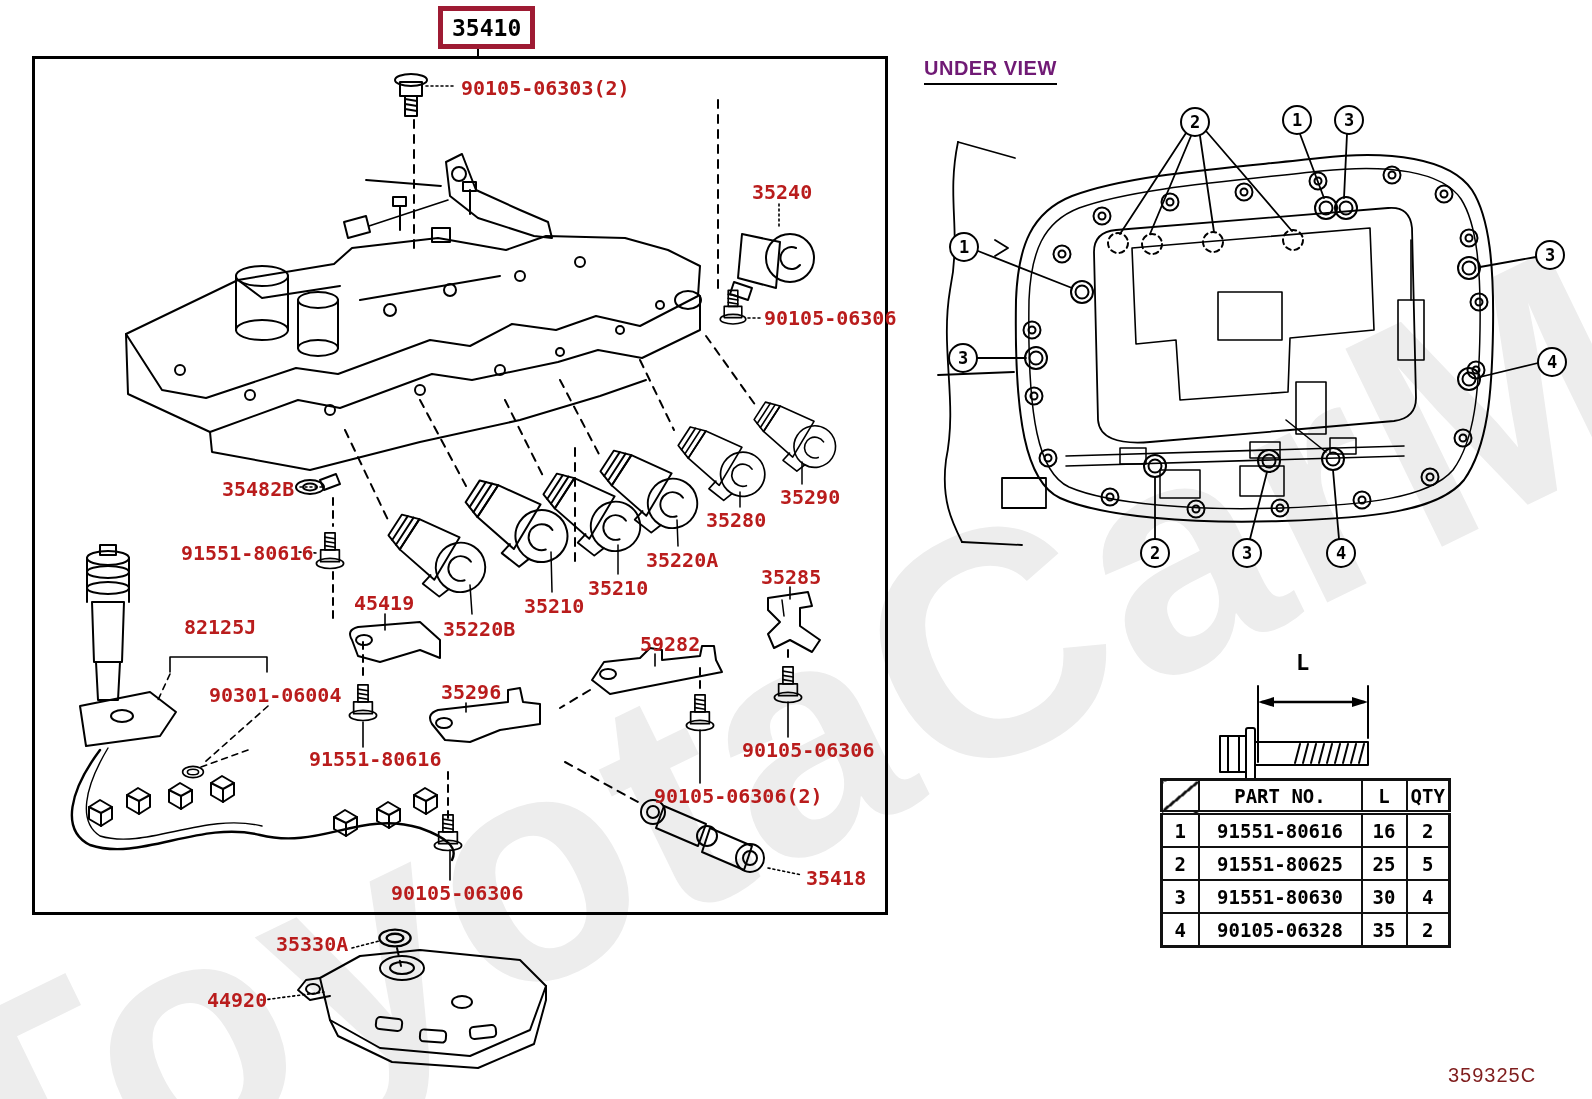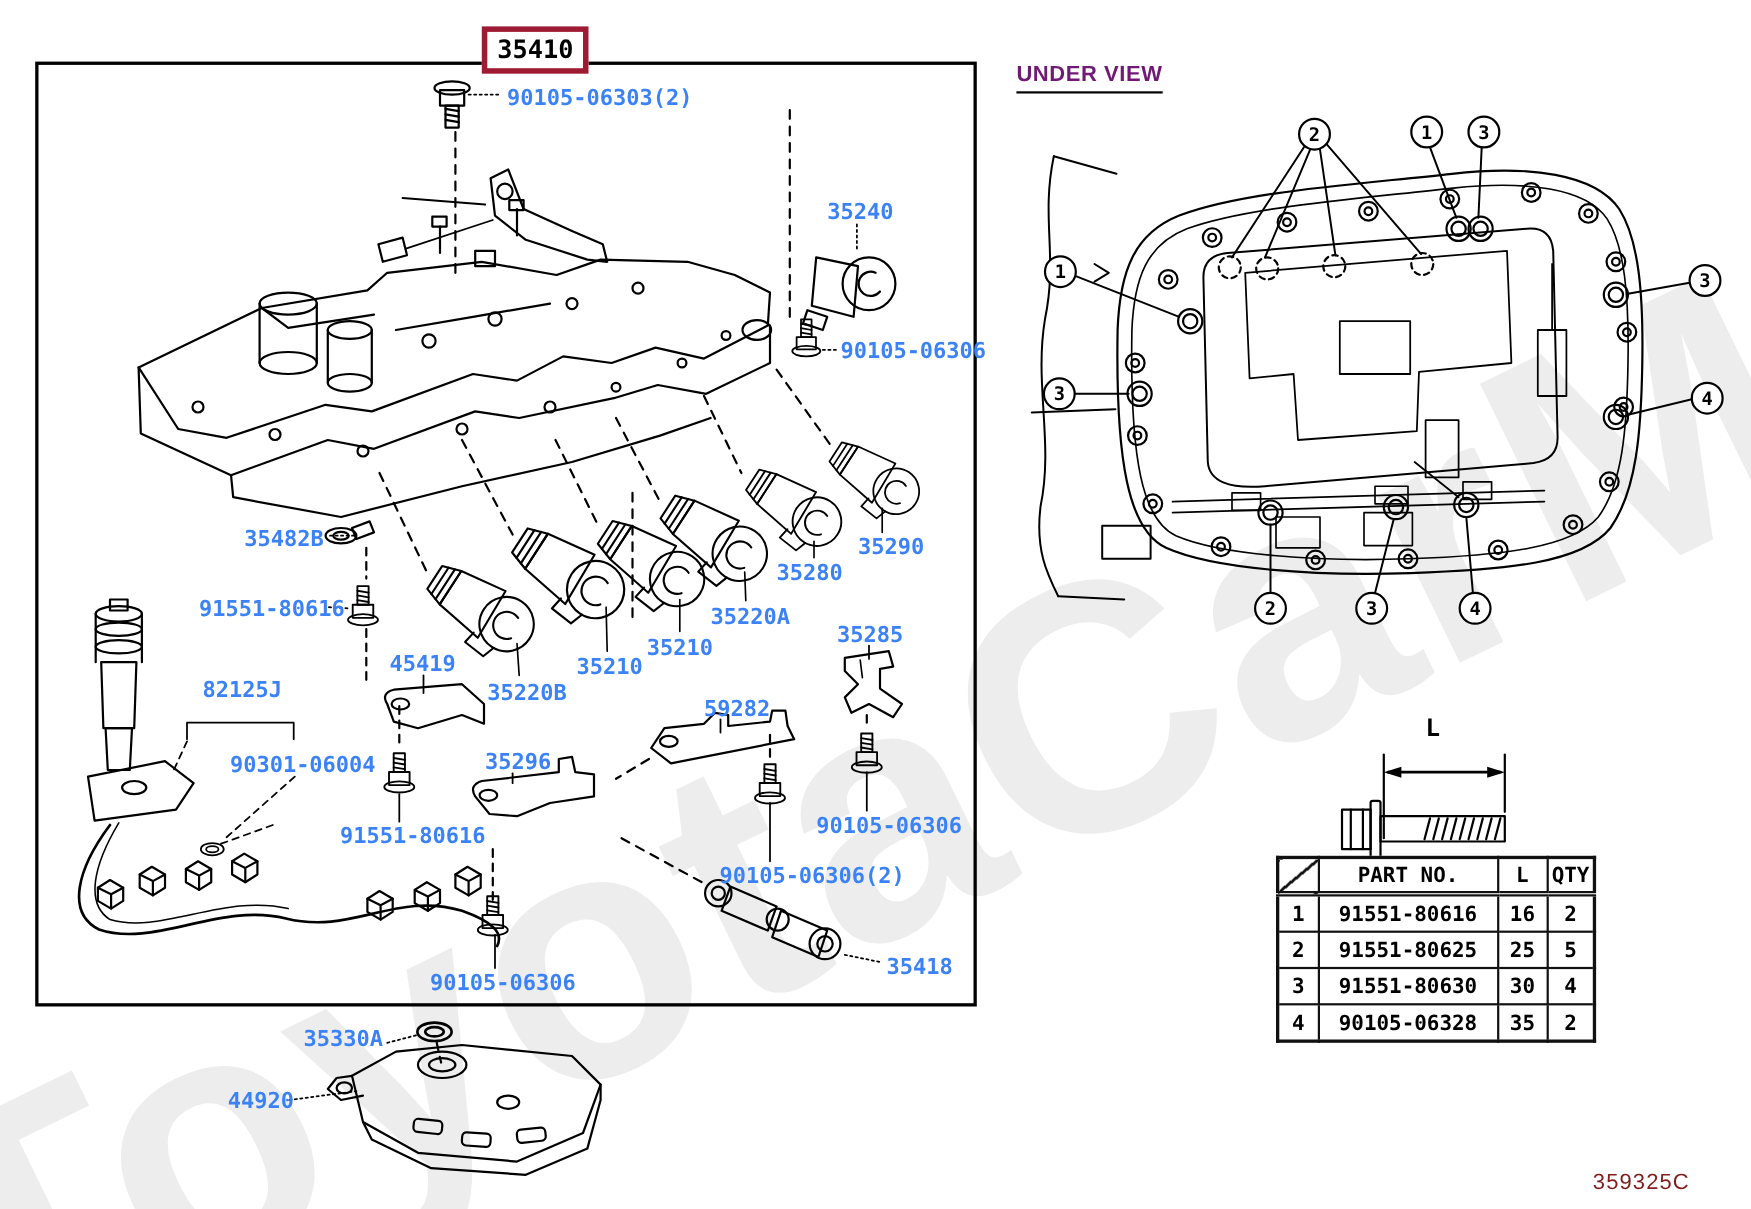--- a/index.html
+++ b/index.html
@@ -3,24 +3,24 @@
 <meta charset="utf-8">
 <style>
   html,body{margin:0;padding:0;background:#fff;}
   .canvas{position:relative;width:1592px;height:1099px;background:#fff;overflow:hidden;
           font-family:"DejaVu Sans Mono",monospace;}
   .watermark{position:absolute;left:-140px;top:990px;z-index:0;white-space:nowrap;
           font:700 320px "Liberation Sans",sans-serif;letter-spacing:4px;color:#ededed;
           transform:rotate(-26deg);transform-origin:0 0;}
   svg.art{position:absolute;left:0;top:0;z-index:1;}
   .mainbox{position:absolute;left:32px;top:56px;width:850px;height:853px;border:3px solid #000;z-index:1;}
-  .lbl{position:absolute;z-index:2;font:700 20px "DejaVu Sans Mono",monospace;color:#3b82f6;
+  .lbl{position:absolute;z-index:2;font:700 20px "DejaVu Sans Mono",monospace;color:#b91c1c;
        white-space:nowrap;line-height:1.05;}
   .refer{line-height:24px;}
-  .selbox{position:absolute;left:438px;top:24px;z-index:3;border:5px solid #9e1b33;background:#fff;
+  .selbox{position:absolute;left:438px;top:6px;z-index:3;border:5px solid #9e1b33;background:#fff;
           padding:4px 9px 3px;font:700 23px "DejaVu Sans Mono",monospace;color:#000;}
   .uv-title{position:absolute;left:924px;top:57px;z-index:2;
           font:700 20px "Liberation Sans",sans-serif;letter-spacing:.5px;color:#701a75;
           border-bottom:2.5px solid #000;padding-bottom:3px;}
   .figcode{position:absolute;left:1448px;top:1064px;z-index:2;
           font:20px "Liberation Sans",sans-serif;letter-spacing:1px;color:#7f1d1d;}
   .dimlbl{position:absolute;left:1296px;top:650px;z-index:2;font:700 22px "DejaVu Sans Mono",monospace;}
   table.ptable{position:absolute;left:1160px;top:778px;z-index:2;border-collapse:collapse;
           border:3px solid #111;background:#fff;}
   table.ptable th,table.ptable td{border:2px solid #111;text-align:center;padding:0;

